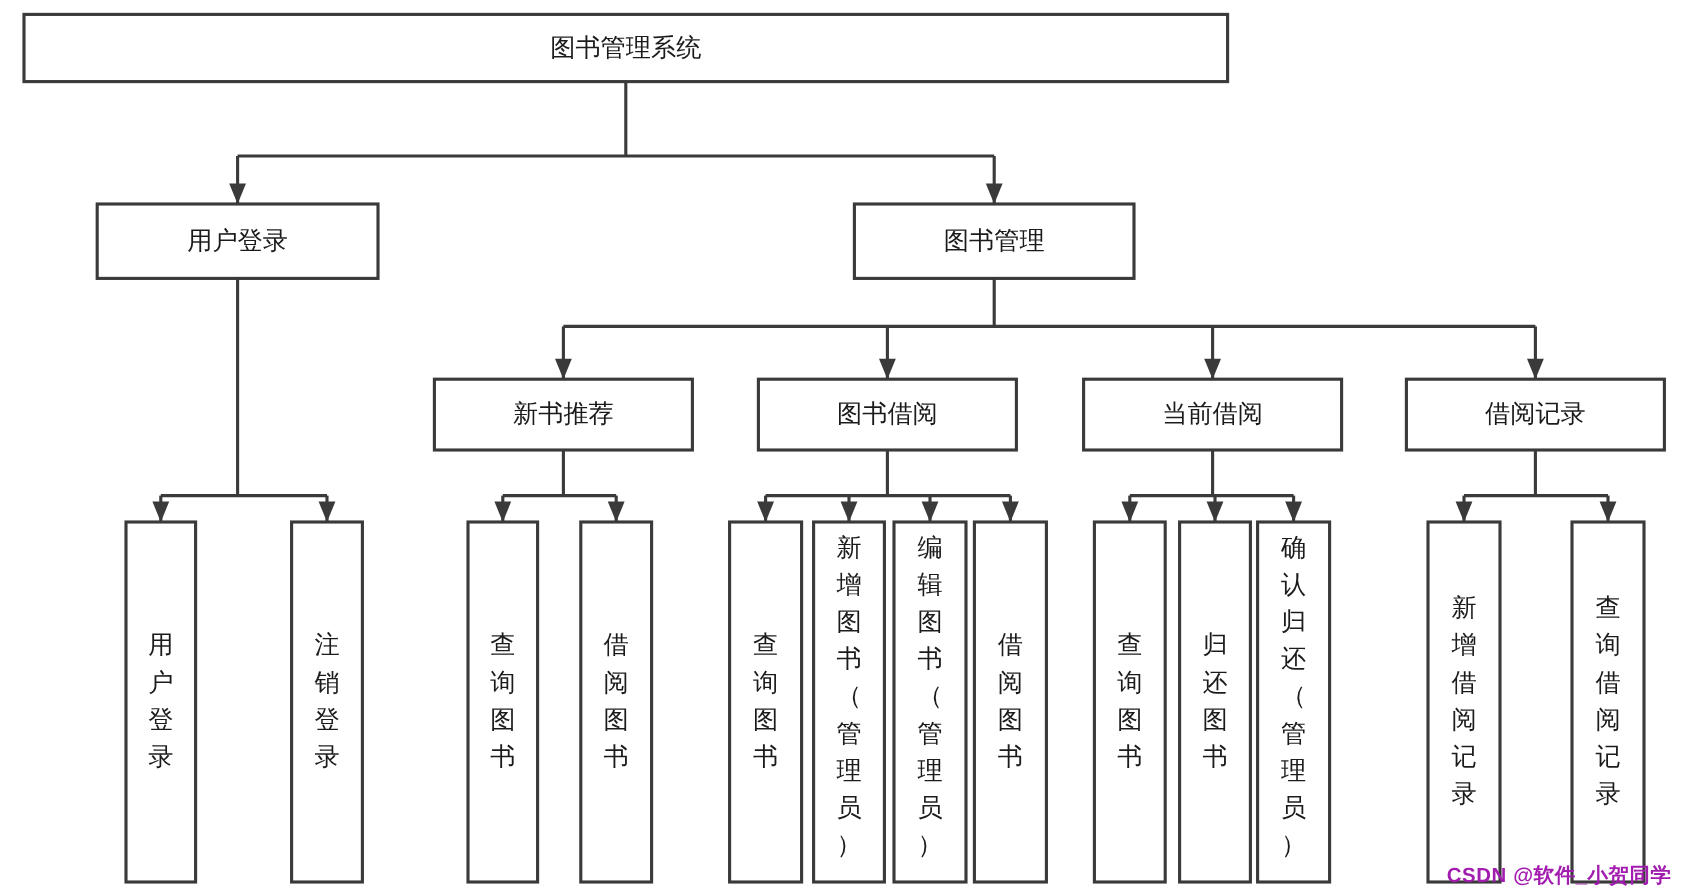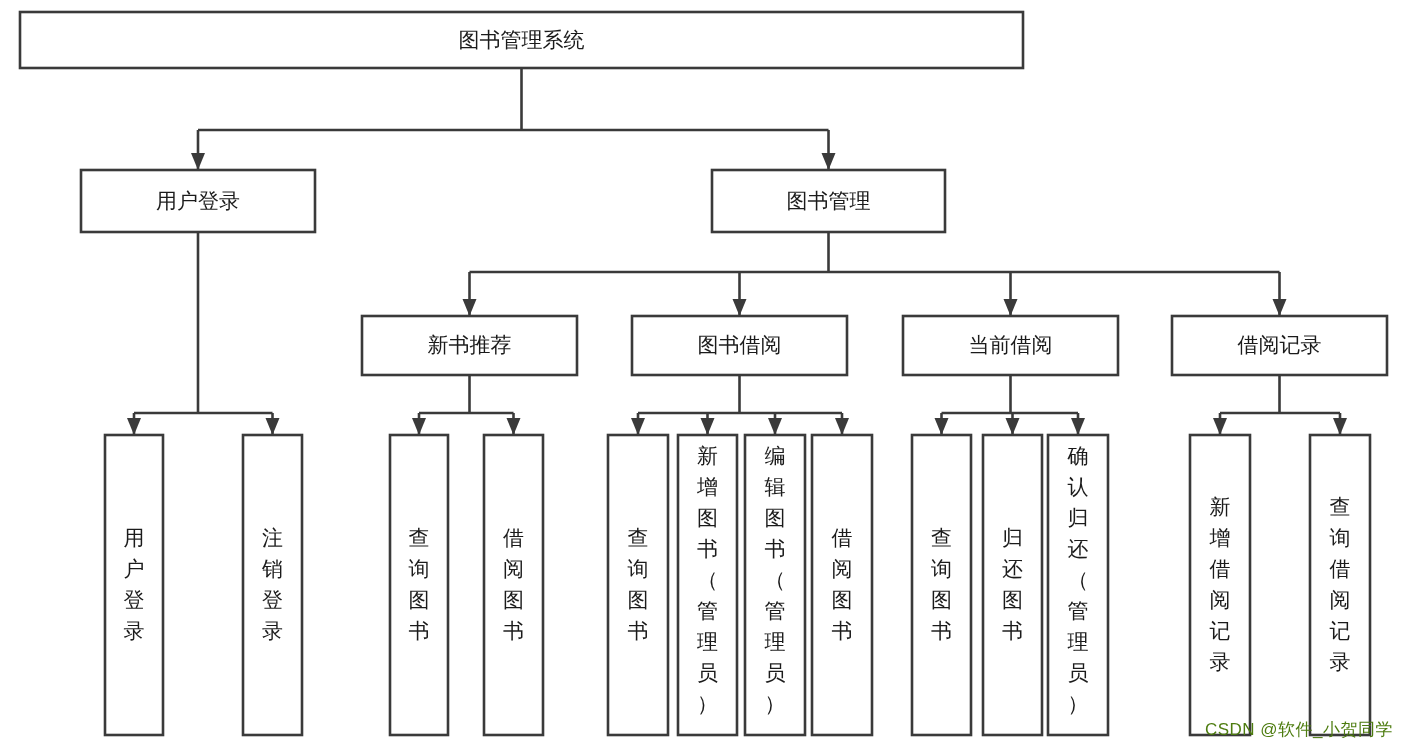--- a/index.html
+++ b/index.html
@@ -50,25 +50,26 @@
     text-anchor: middle;
     dominant-baseline: middle;
     white-space: pre;
   }
   .watermark-text {
     position: absolute;
     right: 12px;
     bottom: 6px;
     font-family: "Liberation Sans", "DejaVu Sans", sans-serif;
     font-size: 17px;
-    color: #4d7c0f;
+    color: #a21caf;
     letter-spacing: 0.5px;
     user-select: none;
     pointer-events: none;
     white-space: pre;
+    font-weight: bold;
   }
 </style>
 </head>
 <body>
 
 <div id="diagram-root">
   <svg class="diagram-canvas" viewBox="0 0 1405 747" xmlns="http://www.w3.org/2000/svg">
     <g id="edge-layer">
         <line x1="521.5" y1="68" x2="521.5" y2="130" class="connector-line"></line>
         <line x1="198" y1="130" x2="828.5" y2="130" class="connector-line"></line>

